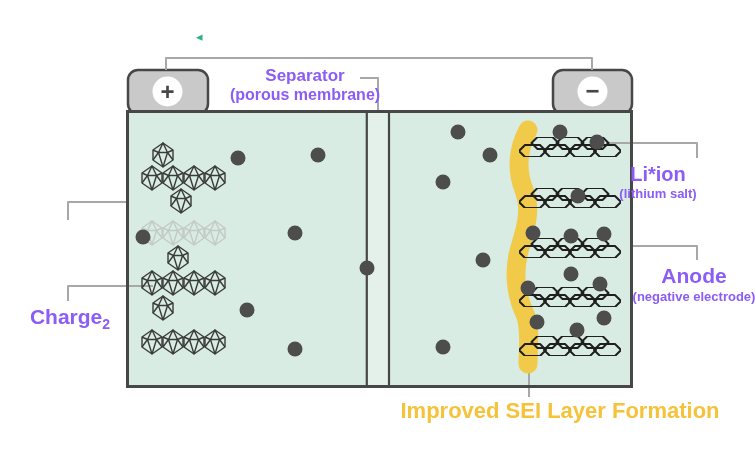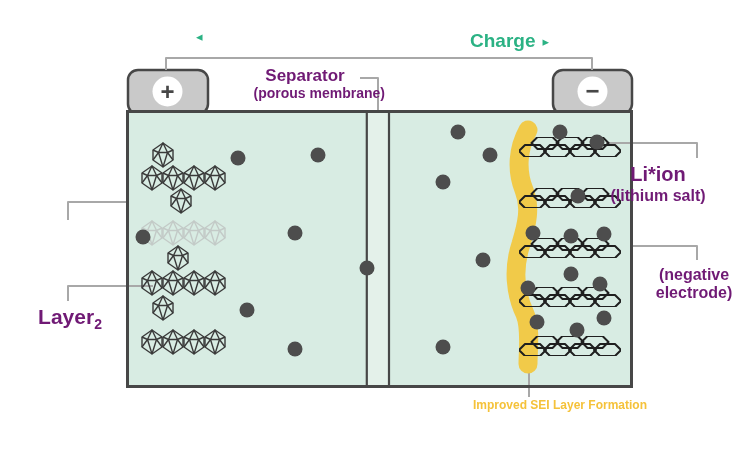--- a/index.html
+++ b/index.html
@@ -16,34 +16,34 @@
   .terminal-rect{fill:#c9c9c9;stroke:#474747;stroke-width:2.5;}
   .terminal-circle{fill:#ffffff;}
   .terminal-text{font:bold 24px "Liberation Sans",sans-serif;fill:#474747;}
   .sei-band{fill:none;stroke:#f1ca49;stroke-width:19;stroke-linecap:round;stroke-linejoin:round;}
   .crystal.dark{color:#3a3a3a;}
   .crystal.faded{color:#c3cac7;}
   .graphite{color:#1f1f1f;}
   .dot{fill:#4d4d4d;}
 
   
-  .lbl{position:absolute;color:#701a75;font-weight:bold;text-align:center;line-height:1.12;}
-  .lbl .sub{display:block;font-size:16px;margin-top:2px;}
+  .lbl{position:absolute;color:#8b5cf6;font-weight:bold;text-align:center;line-height:1.12;}
+  .lbl .sub{display:block;font-size:13px;margin-top:2px;}
   .dirlbl{position:absolute;top:30px;display:flex;align-items:center;gap:7px;
           color:#2bb284;font-weight:bold;font-size:19px;}
   .dirlbl .arr{font-size:13px;line-height:1;}
   #separator-label{left:225px;top:66px;width:160px;font-size:17px;}
-  #separator-label .sub{font-size:14px;margin-top:1px;text-align:right;}
+  #separator-label .sub{font-size:16px;margin-top:1px;}
   #cathode-label{left:0;top:226px;width:134px;font-size:21px;}
   #licoo2-label{left:0;top:305px;width:140px;font-size:21px;}
   #licoo2-label sub{font-size:14px;}
   #liion-label{left:596px;top:163px;width:124px;font-size:20px;}
   #anode-label{left:630px;top:264px;width:128px;font-size:21px;}
   #sei-label{position:absolute;left:398px;top:398px;width:324px;text-align:center;
-             color:#f5c23a;font-weight:bold;font-size:12px;}
+             color:#f5c23a;font-weight:bold;font-size:22px;}
 </style>
 </head>
 <body>
 
 <div class="stage">
 
   <svg class="diagram" width="755" height="450" viewBox="0 0 755 450">
     <defs>
       <symbol id="crystal" viewBox="0 0 22 26">
         <g stroke="currentColor" stroke-width="1.4" fill="none" stroke-linejoin="round">
@@ -150,38 +150,35 @@
         <circle cx="577" cy="330" r="7.5" class="dot"></circle>
         <circle cx="443" cy="347" r="7.5" class="dot"></circle>
       </g>
 
     <rect class="body-border" x="127.5" y="111.5" width="504" height="275"></rect>
   </svg>
 
   <div class="dirlbl" id="discharge" style="left:196px;">
     <span class="arr">◂</span>
   </div>
-  <div class="dirlbl" id="charge" style="left:470px;">
-    <span>Charge</span>
-    <span class="arr">▸</span>
-  </div>
 
   <div class="lbl" id="separator-label">
     <span>Separator</span>
     <span class="sub">(porous membrane)</span>
   </div>
 
 
   <div class="lbl" id="licoo2-label">
-    <span>Layer</span><sub>2</sub>
+    <span>Charge</span><sub>2</sub>
   </div>
 
   <div class="lbl" id="liion-label">
     <span>Li*ion</span>
     <span class="sub">(lithium salt)</span>
   </div>
 
   <div class="lbl" id="anode-label">
+    <span>Anode</span>
     <span class="sub">(negative electrode)</span>
   </div>
 
   <div id="sei-label">Improved SEI Layer Formation</div>
 </div>
 
 </body></html>

